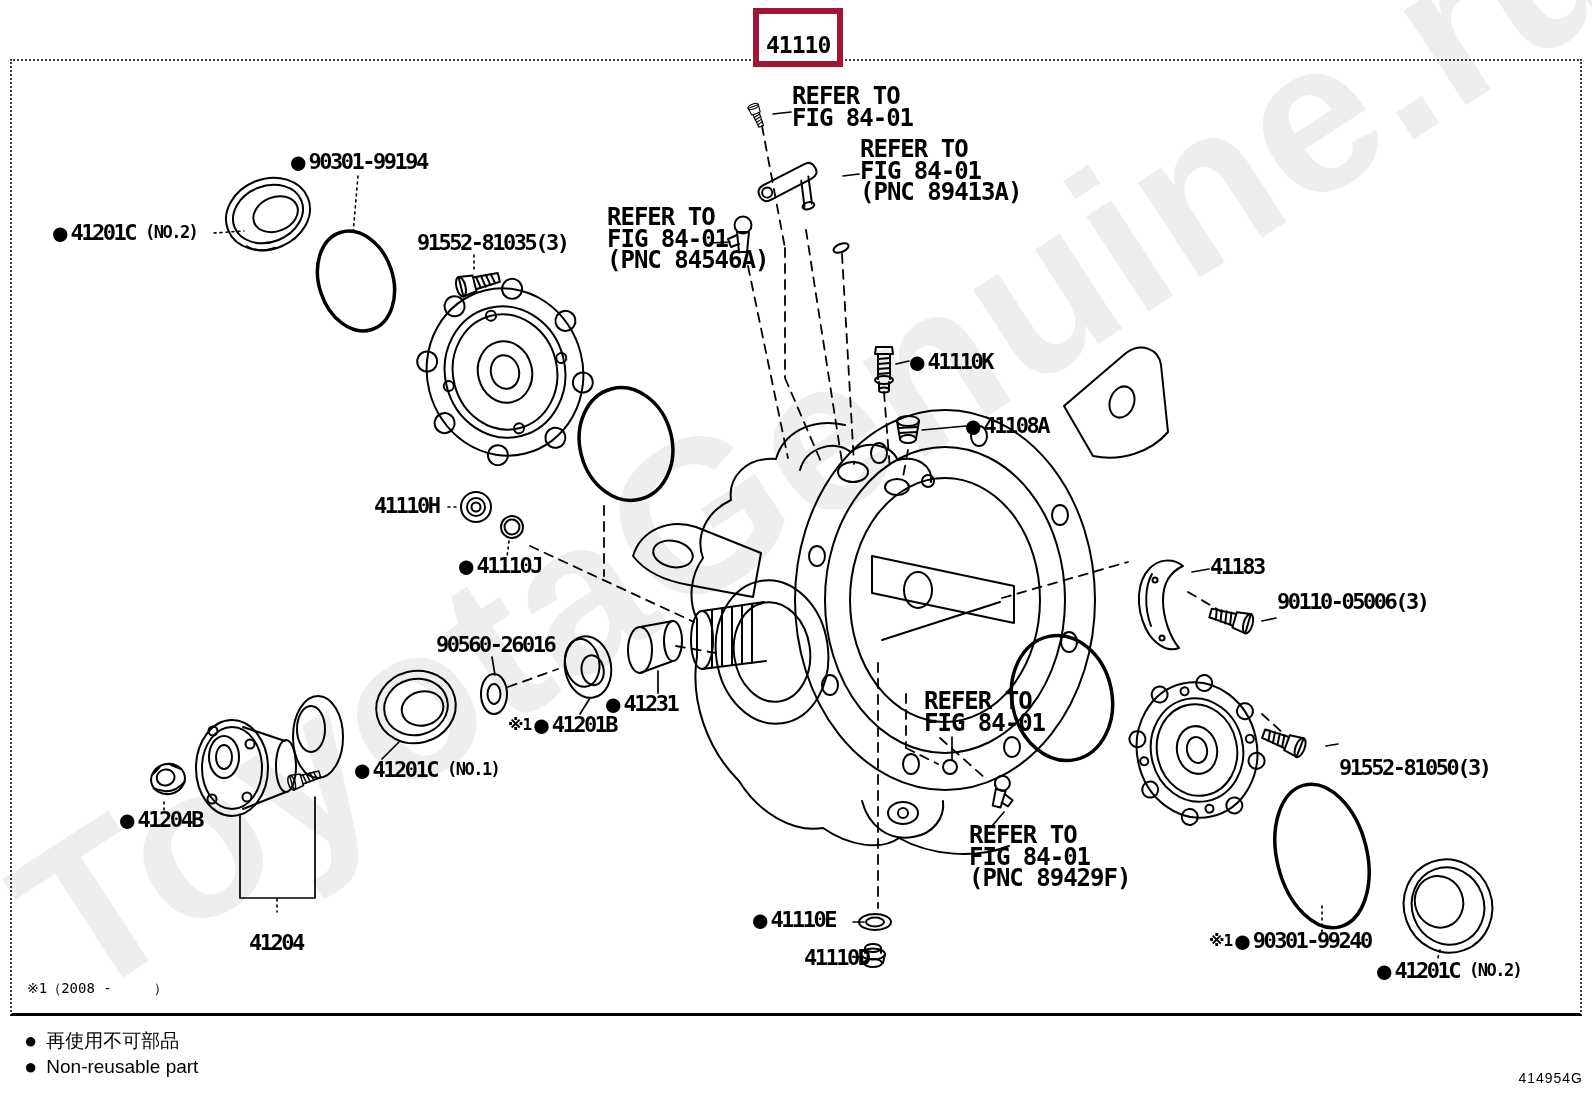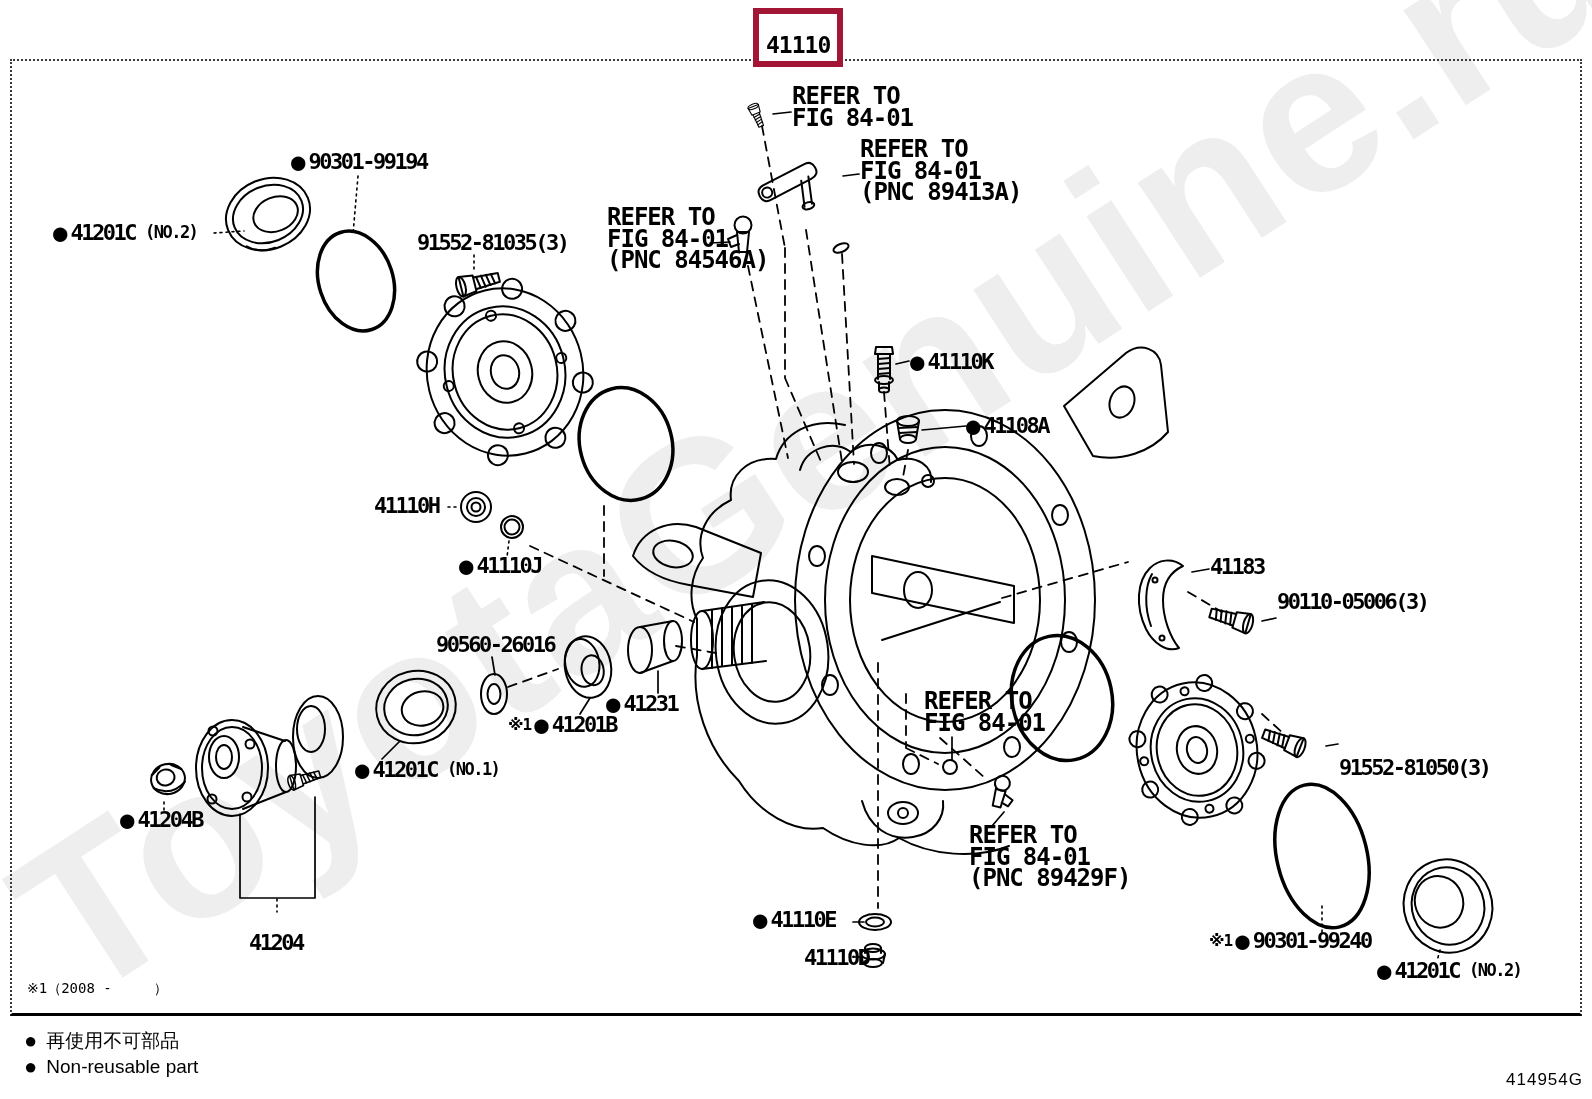--- a/index.html
+++ b/index.html
@@ -35,21 +35,21 @@
   #title-box span{font-weight:bold;font-size:23px;letter-spacing:-1px;}
   
   #footnote{position:absolute;left:27px;top:980px;font-size:14px;font-weight:normal;
     letter-spacing:0;z-index:3;}
   
   #legend{position:absolute;left:24px;top:1028px;z-index:3;
     font-family:"Liberation Sans","DejaVu Sans",sans-serif;font-size:19px;}
   .legend-row{display:flex;align-items:center;height:26px;}
   .legend-row .bullet{font-size:22px;margin-right:9px;line-height:22px;}
   #drawing-no{position:absolute;right:9px;top:1070px;z-index:3;
-    font-family:"Liberation Sans","DejaVu Sans",sans-serif;font-size:17px;letter-spacing:1px;}
+    font-family:"Liberation Sans","DejaVu Sans",sans-serif;font-size:14px;letter-spacing:1px;}
 </style>
 </head>
 <body>
 
 <div id="stage">
 
   <div id="watermark" style="color: rgb(238, 238, 238);">ToyotaGenuine.ru</div>
 
   <div id="diagram-box"></div>
 

